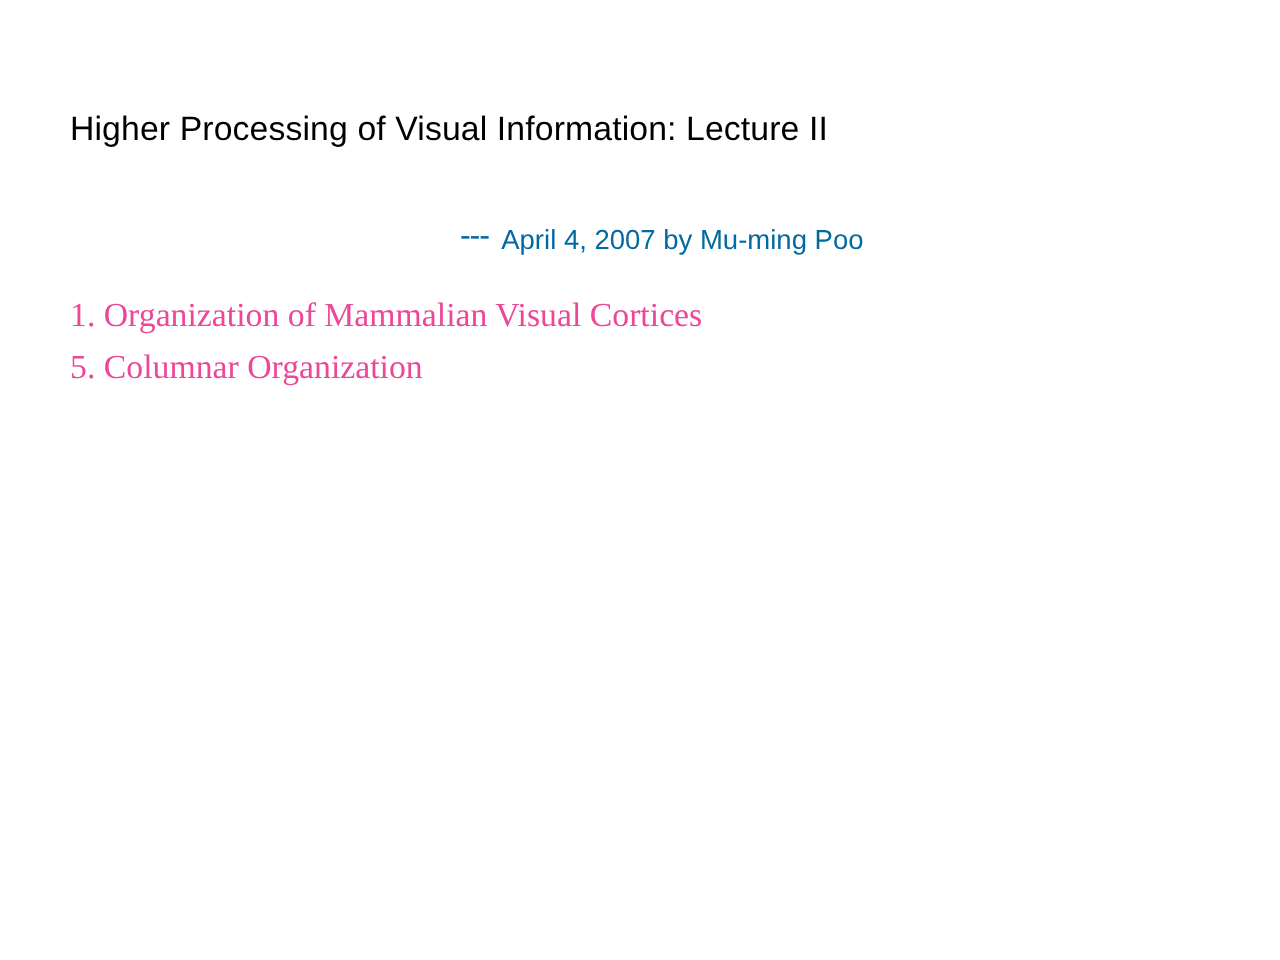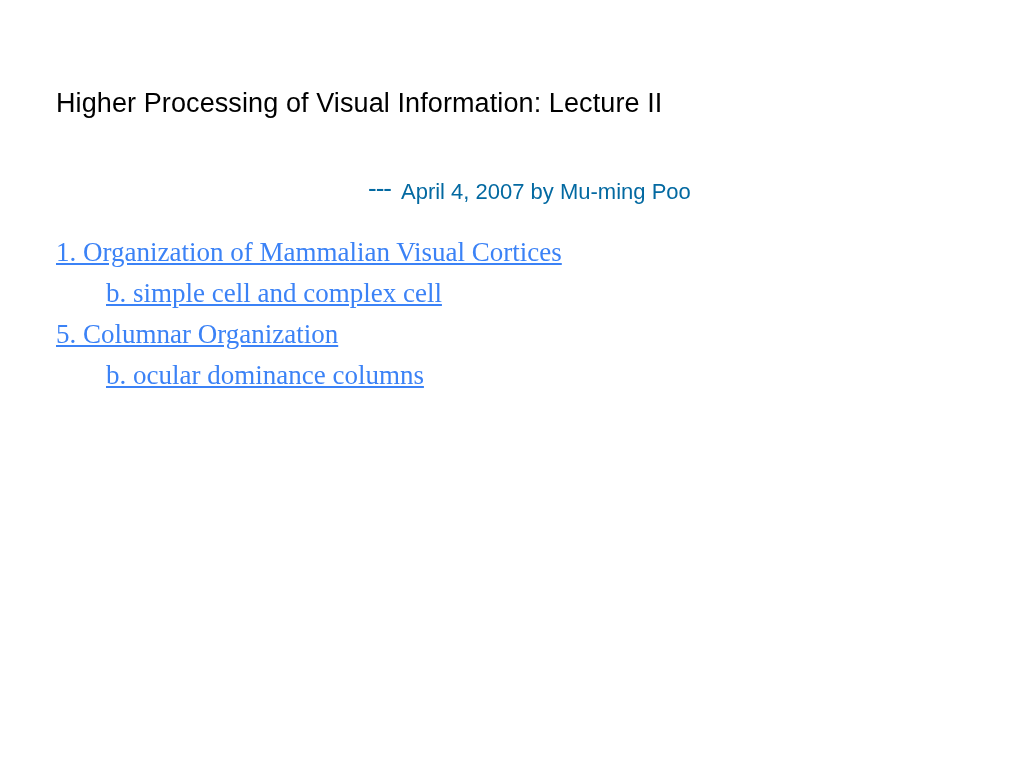--- a/index.html
+++ b/index.html
@@ -59,23 +59,22 @@
     position: absolute;
     left: 56px;
     top: 232px;
     width: 920px;
   }
 
   .line {
     font-family: "Liberation Serif", serif;
     font-size: 27px;
     line-height: 41px;
-    color: #3b82f6;
+    color: #ec4899;
     white-space: pre;
-    text-decoration: underline;
   }
 
   .line.spaced-1 { margin-top: 0; }
   .line.spaced-2 { margin-top: 9px; }
 
   .indent-1 { padding-left: 0; }
   .indent-2 { padding-left: 50px; }
 </style>
 </head>
 <body>
@@ -83,18 +82,16 @@
 <div class="slide">
 
   <div class="slide-title">Higher Processing of Visual Information: Lecture II</div>
 
   <div class="slide-subtitle">
     <span class="dashes">---</span><span class="subtitle-text">April 4, 2007  by Mu-ming Poo</span>
   </div>
 
   <div class="body-block">
     <div class="line indent-1 spaced-1">1. Organization of Mammalian Visual Cortices</div>
-    <div class="line indent-2">b. simple cell and complex cell</div>
     <div class="line indent-1">5. Columnar Organization</div>
-    <div class="line indent-2">b. ocular dominance columns</div>
   </div>
 
 </div>
 
 </body></html>

